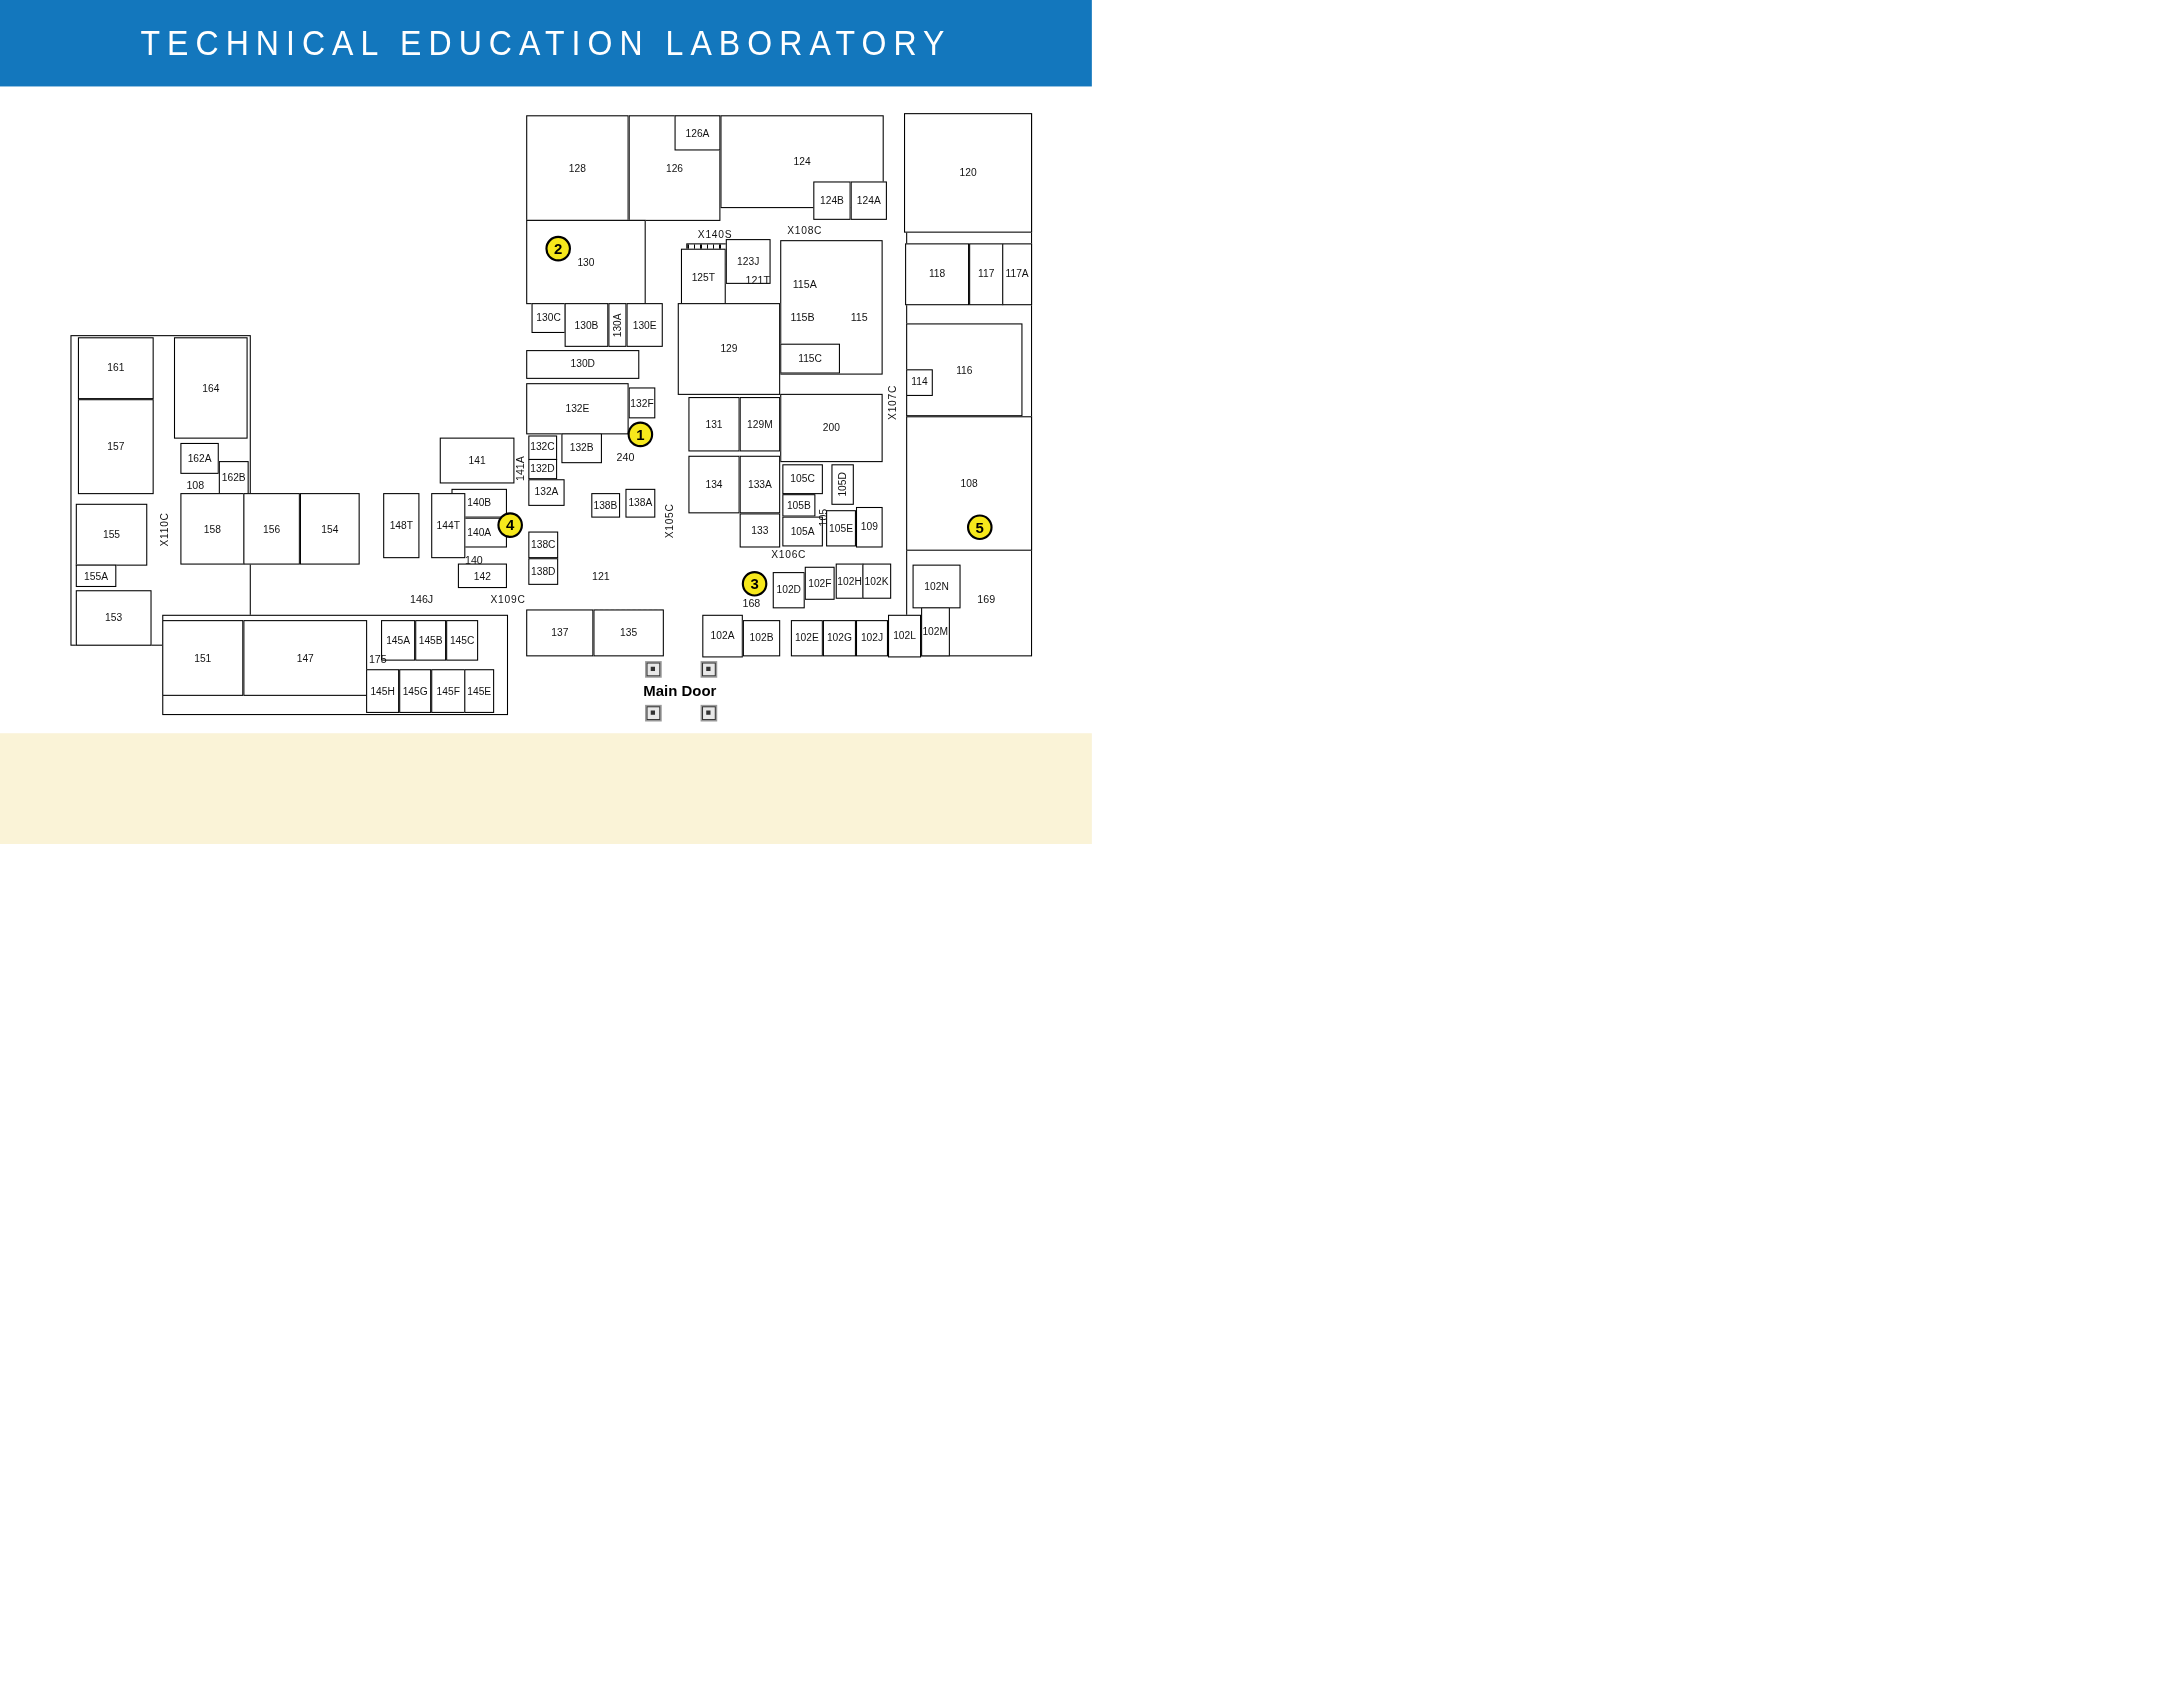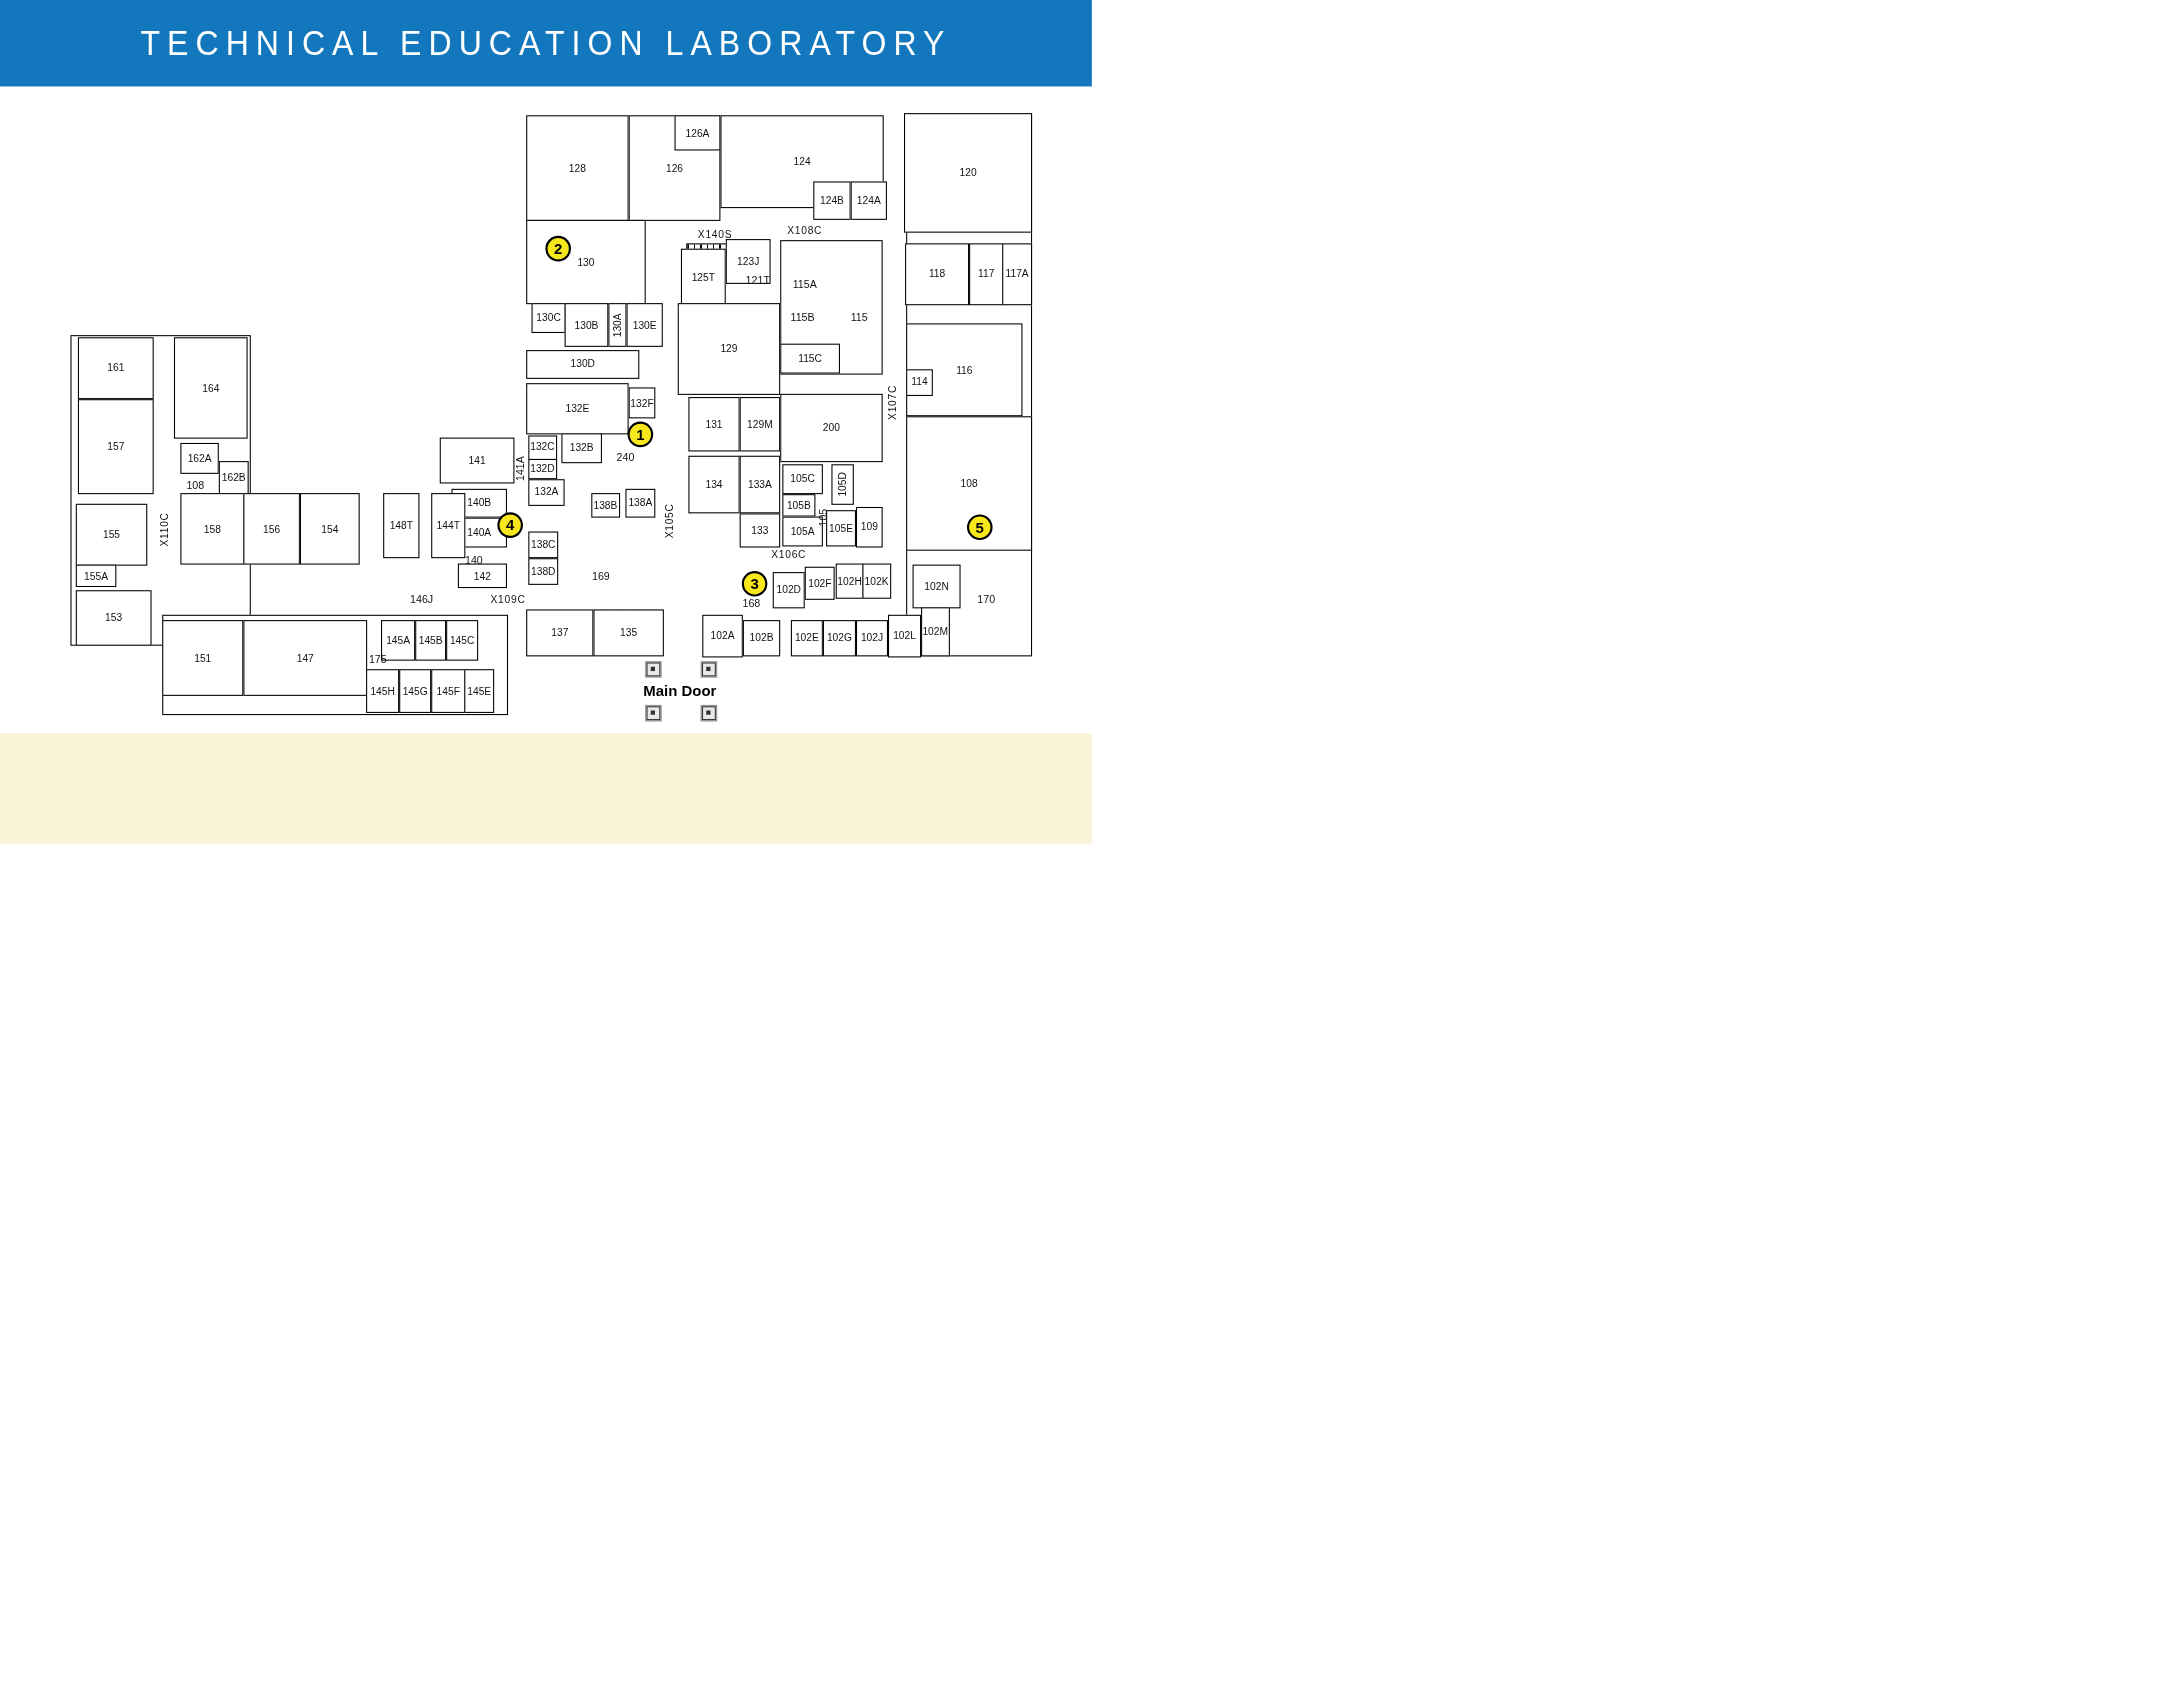--- a/index.html
+++ b/index.html
@@ -312,28 +312,28 @@
         <span class="rlabel">102L</span>
       </div>
       <div class="room" style="left: 863px; top: 569px; width: 26.5px; height: 46px;">
         <span class="rlabel">102M</span>
       </div>
       <span class="zone" style="left: 710px; top: 263px;">121T</span>
       <span class="zone" style="left: 754px; top: 267px;">115A</span>
       <span class="zone" style="left: 752px; top: 298px;">115B</span>
       <span class="zone" style="left: 805px; top: 298px;">115</span>
       <span class="zone" style="left: 586px; top: 429px;">240</span>
-      <span class="zone" style="left: 563px; top: 540px;">169</span>
+      <span class="zone" style="left: 563px; top: 540px;">121</span>
       <span class="zone" style="left: 444px; top: 525px;">140</span>
       <span class="zone vert" style="left: 488px; top: 439px;">141A</span>
       <span class="zone" style="left: 395px; top: 562px;">146J</span>
       <span class="zone" style="left: 354px; top: 618px;">175</span>
       <span class="zone" style="left: 183px; top: 455px;">108</span>
       <span class="zone vert" style="left: 772px; top: 485px;">105</span>
-      <span class="zone" style="left: 924px; top: 562px;">170</span>
+      <span class="zone" style="left: 924px; top: 562px;">169</span>
       <span class="zone" style="left: 704px; top: 566px;">168</span>
       <span class="corridor" style="left: 670px; top: 220px;">X140S</span>
       <span class="corridor" style="left: 754px; top: 216px;">X108C</span>
       <span class="corridor vert" style="left: 836px; top: 377px;">X107C</span>
       <span class="corridor vert" style="left: 154px; top: 496px;">X110C</span>
       <span class="corridor vert" style="left: 627px; top: 488px;">X105C</span>
       <span class="corridor" style="left: 739px; top: 520px;">X106C</span>
       <span class="corridor" style="left: 476px; top: 562px;">X109C</span>
       <div class="marker" style="left: 600px; top: 407px; background: rgb(246, 232, 28);">1</div>
       <div class="marker" style="left: 523px; top: 233px; background: rgb(246, 232, 28);">2</div>

